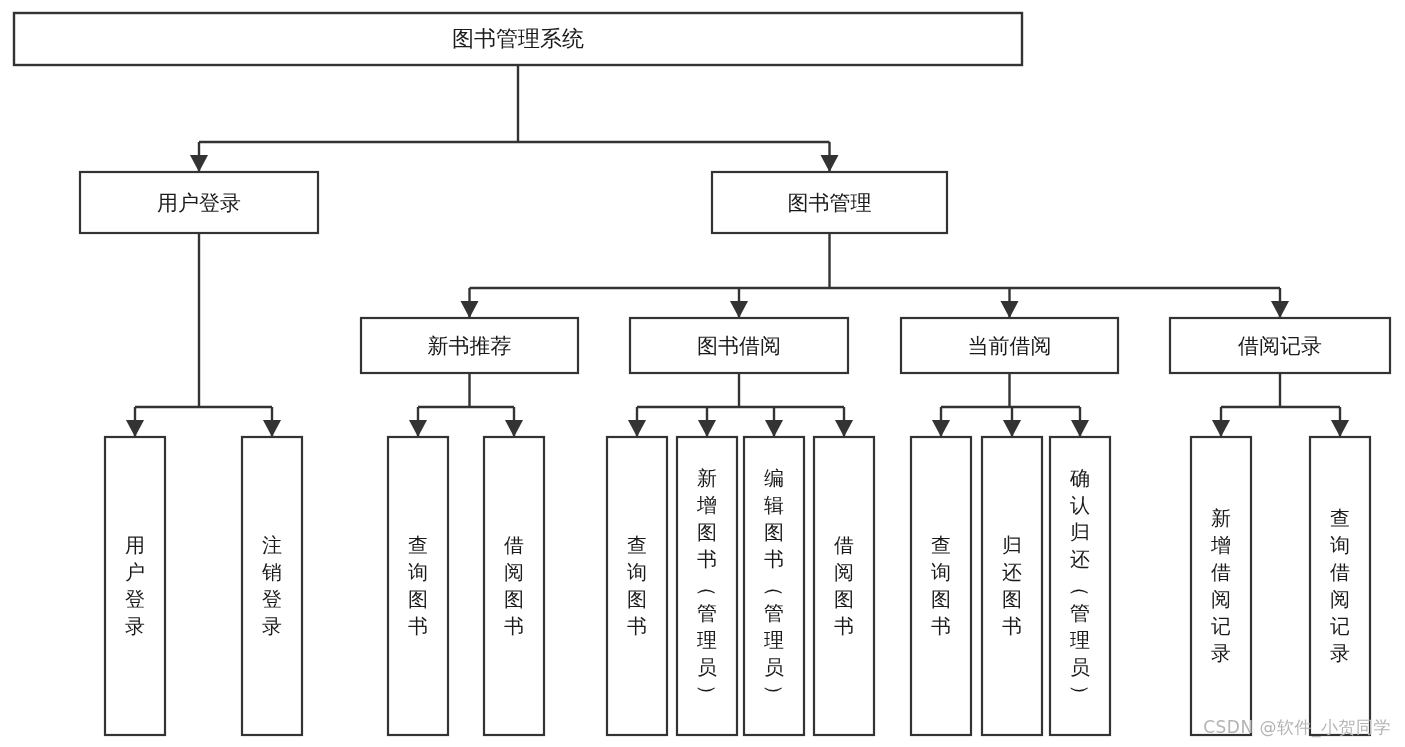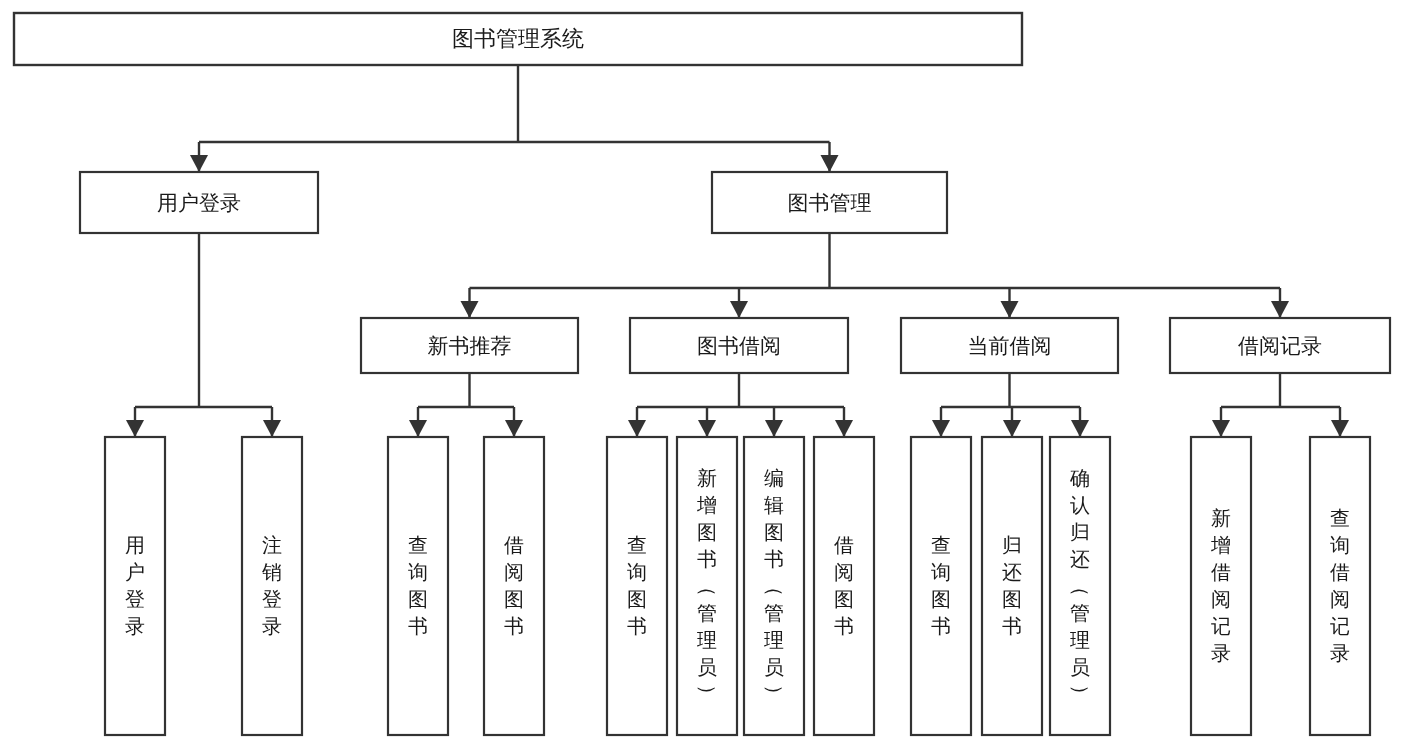--- a/index.html
+++ b/index.html
@@ -282,13 +282,14 @@
           <rect x="1310" y="437" width="60" height="298" class="node-box"></rect>
           <text x="1340" y="525" class="vert-label">查</text>
           <text x="1340" y="552" class="vert-label">询</text>
           <text x="1340" y="579" class="vert-label">借</text>
           <text x="1340" y="606" class="vert-label">阅</text>
           <text x="1340" y="633" class="vert-label">记</text>
           <text x="1340" y="660" class="vert-label">录</text>
         </g>
       </g>
   </svg>
+  <div class="watermark">CSDN @软件_小贺同学</div>
 </div>
 
 </body></html>

